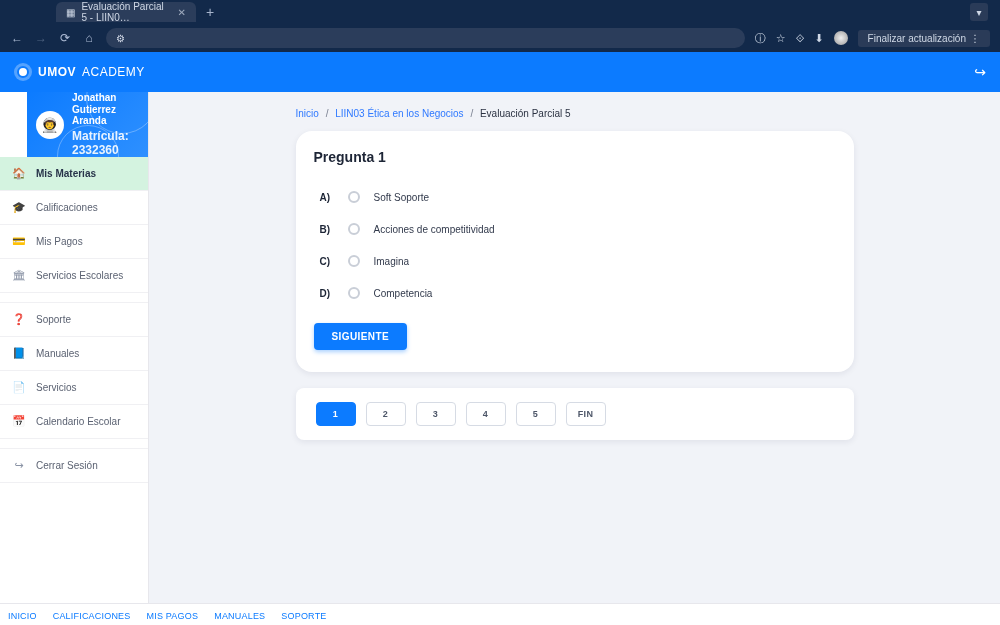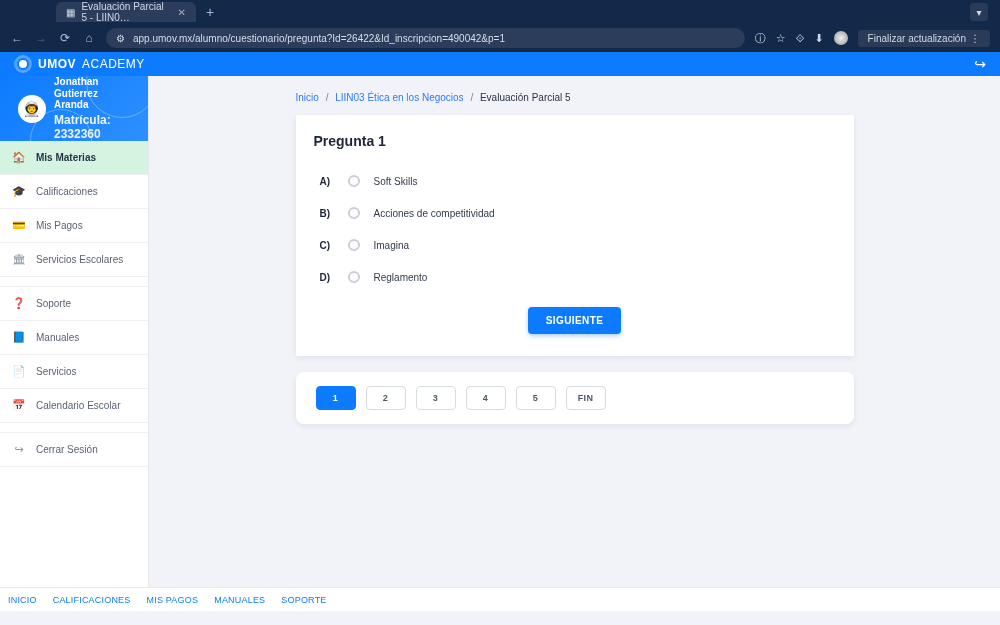--- a/index.html
+++ b/index.html
@@ -14,30 +14,30 @@
     .min-btn { width: 18px; height: 18px; border-radius: 3px; background: #2a3b58; display: flex; align-items: center; justify-content: center; font-size: 10px; margin-left: auto; margin-right: 4px; }
 
     .addr-row { display: flex; align-items: center; gap: 10px; height: 28px; padding: 0 10px; }
     .nav-ico { width: 14px; text-align: center; font-size: 12px; color: #abb9d3; }
     .addr-bar { flex: 1; background: #2b3d5b; border-radius: 14px; height: 20px; display: flex; align-items: center; padding: 0 10px; gap: 8px; font-size: 10px; color: #d6ddea; overflow: hidden; white-space: nowrap; }
     .addr-right { display: flex; align-items: center; gap: 10px; font-size: 11px; color: #cfd8e6; }
     .update-pill { background: #2a3b58; padding: 3px 10px; border-radius: 3px; font-size: 10px; display: flex; align-items: center; gap: 4px; }
     .avatar-circle { width: 14px; height: 14px; border-radius: 50%; background: radial-gradient(#eee,#999); }
 
     
-    .app-header { height: 24px; background: #0c7bff; color: #fff; display: flex; align-items: center; padding: 0 14px; }
+    .app-header { height: 40px; background: #0c7bff; color: #fff; display: flex; align-items: center; padding: 0 14px; }
     .brand { display: flex; align-items: center; gap: 6px; font-weight: 600; font-size: 12px; letter-spacing: .5px; }
     .brand .logo { width: 18px; height: 18px; border-radius: 50%; background: radial-gradient(circle at 50% 50%, #fff 35%, rgba(255,255,255,.3) 36%); position: relative; }
     .brand .logo::after { content: ""; position: absolute; inset: 3px; border: 2px solid #0c7bff; border-radius: 50%; }
     .logout-ico { margin-left: auto; font-size: 14px; }
 
     
     .shell { display: flex; height: calc(625px - 52px - 38px - 24px); }
     .sidebar { width: 149px; background: #fff; border-right: 1px solid #e7e7ec; display: flex; flex-direction: column; }
-    .profile { position: relative; height: 65px; background: linear-gradient(135deg,#0c7bff,#2e90ff); color: #fff; display: flex; align-items: center; gap: 8px; padding: 0 18px; overflow: hidden; }
+    .profile { position: relative; height: 65px; background: linear-gradient(135deg,#0c7bff,#2e90ff); color: #fff; display: flex; align-items: center; gap: 8px; padding: 0 9px; overflow: hidden; margin-left: 27px; }
     .profile::before { content: ""; position: absolute; right: -10px; top: -30px; width: 70px; height: 70px; border: 1px solid rgba(255,255,255,.3); border-radius: 50%; }
     .profile::after { content: ""; position: absolute; left: 30px; bottom: -30px; width: 60px; height: 60px; border: 1px solid rgba(255,255,255,.3); border-radius: 50%; }
     .avatar { width: 28px; height: 28px; border-radius: 50%; background: #fff; border: 2px solid rgba(255,255,255,.6); position: relative; overflow: hidden; flex-shrink: 0; }
     .avatar::after { content: "👨‍🚀"; position: absolute; inset: 0; display: flex; align-items: center; justify-content: center; font-size: 14px; }
     .pname { font-size: 10px; font-weight: 600; line-height: 1.15; z-index: 1; }
     .pmat { font-size: 12px; font-weight: 600; opacity: .9; margin-top: 2px; }
 
     .nav { display: flex; flex-direction: column; }
     .nav-item { display: flex; align-items: center; gap: 10px; padding: 0 12px; height: 34px; font-size: 10px; color: #5b6272; cursor: pointer; border-bottom: 1px solid #f0f0f3; }
     .nav-item.active { background: #d4f3e0; color: #28344a; font-weight: 600; }
@@ -45,30 +45,30 @@
     .nav-item.active .ico { color: #2f8f5b; }
     .nav-group-gap { height: 10px; border-bottom: 1px solid #f0f0f3; }
 
     
     .main { flex: 1; overflow: auto; padding: 16px 0 0 0; }
     .container { width: 558px; margin: 0 auto; }
     .crumbs { font-size: 10px; color: #2f79ff; padding: 0 0 12px 0; }
     .crumbs .sep { color: #7b8292; margin: 0 4px; }
     .crumbs .current { color: #2b3242; font-weight: 500; }
 
-    .card { background: #fff; border-radius: 0; box-shadow: 0 2px 6px rgba(20,30,60,.08); padding: 18px 18px 22px; margin-bottom: 16px; }
+    .card { background: #fff; border-radius: 16px; box-shadow: 0 2px 6px rgba(20,30,60,.08); padding: 18px 18px 22px; margin-bottom: 16px; }
     .qtitle { font-size: 14px; font-weight: 700; color: #1d2536; margin-bottom: 16px; }
     .qtext { font-size: 10px; color: #323a4c; line-height: 1.55; margin-bottom: 18px; }
 
     .opts { display: flex; flex-direction: column; }
     .opt { display: flex; align-items: center; gap: 14px; padding: 10px 6px; font-size: 10px; color: #323a4c; }
     .opt .letter { width: 14px; font-weight: 700; color: #1d2536; }
     .radio { width: 12px; height: 12px; border: 2px solid #c9ced7; border-radius: 50%; }
 
-    .next-wrap { display: flex; justify-content: center; padding-top: 14px; }
+    .next-wrap { display: flex; justify-content: flex-start; padding-top: 14px; }
     .btn-primary { background: #0c7bff; color: #fff; border: none; border-radius: 4px; padding: 8px 18px; font-size: 10px; font-weight: 600; letter-spacing: .4px; cursor: pointer; box-shadow: 0 2px 4px rgba(12,123,255,.35); }
 
     .pager-card { background: #fff; border-radius: 8px; box-shadow: 0 2px 6px rgba(20,30,60,.08); padding: 14px 20px; display: flex; gap: 10px; }
     .pg { width: 40px; height: 24px; border: 1px solid #d6dbe4; border-radius: 4px; background: #fff; font-size: 9px; color: #4d5668; display: flex; align-items: center; justify-content: center; cursor: pointer; font-weight: 600; letter-spacing: .3px;}
     .pg.active { background: #0c7bff; border-color: #0c7bff; color: #fff; }
 
     
     .footer { height: 24px; background: #fff; border-top: 1px solid #e7e7ec; display: flex; align-items: center; gap: 16px; padding: 0 8px; font-size: 9px; }
     .footer a { color: #0c7bff; text-decoration: none; font-weight: 500; letter-spacing: .2px; }
   </style>
@@ -85,21 +85,20 @@
     <div class="newtab">+</div>
     <div class="min-btn">▾</div>
   </div>
   <div class="addr-row">
     <span class="nav-ico">←</span>
     <span class="nav-ico" style="opacity:.4">→</span>
     <span class="nav-ico">⟳</span>
     <span class="nav-ico">⌂</span>
     <div class="addr-bar">
       <span>⚙</span>
-      <span>app.umov.mx/alumno/cuestionario/pregunta?Id=26422&amp;Id_inscripcion=490042&amp;p=1</span>
     </div>
     <div class="addr-right">
       <span>ⓘ</span>
       <span>☆</span>
       <span>⟐</span>
       <span>⬇</span>
       <span class="avatar-circle"></span>
       <span class="update-pill">
         <span>Finalizar actualización</span>
         <span>⋮</span>
@@ -183,36 +182,36 @@
         <span class="sep">/</span>
         <span class="current">Evaluación Parcial 5</span>
       </div>
 
       <div class="card">
         <div class="qtitle">Pregunta 1</div>
         <div class="opts" id="opts">
             <label class="opt">
               <span class="letter">A)</span>
               <span class="radio"></span>
-              <span>Soft Skills</span>
+              <span>Soft Soporte</span>
             </label>
             <label class="opt">
               <span class="letter">B)</span>
               <span class="radio"></span>
               <span>Acciones de competitividad</span>
             </label>
             <label class="opt">
               <span class="letter">C)</span>
               <span class="radio"></span>
               <span>Imagina</span>
             </label>
             <label class="opt">
               <span class="letter">D)</span>
               <span class="radio"></span>
-              <span>Reglamento</span>
+              <span>Competencia</span>
             </label>
           </div>
         <div class="next-wrap">
           <button class="btn-primary">SIGUIENTE</button>
         </div>
       </div>
 
       <div class="pager-card" id="pager">
           <div class="pg active">1</div>
           <div class="pg">2</div>

